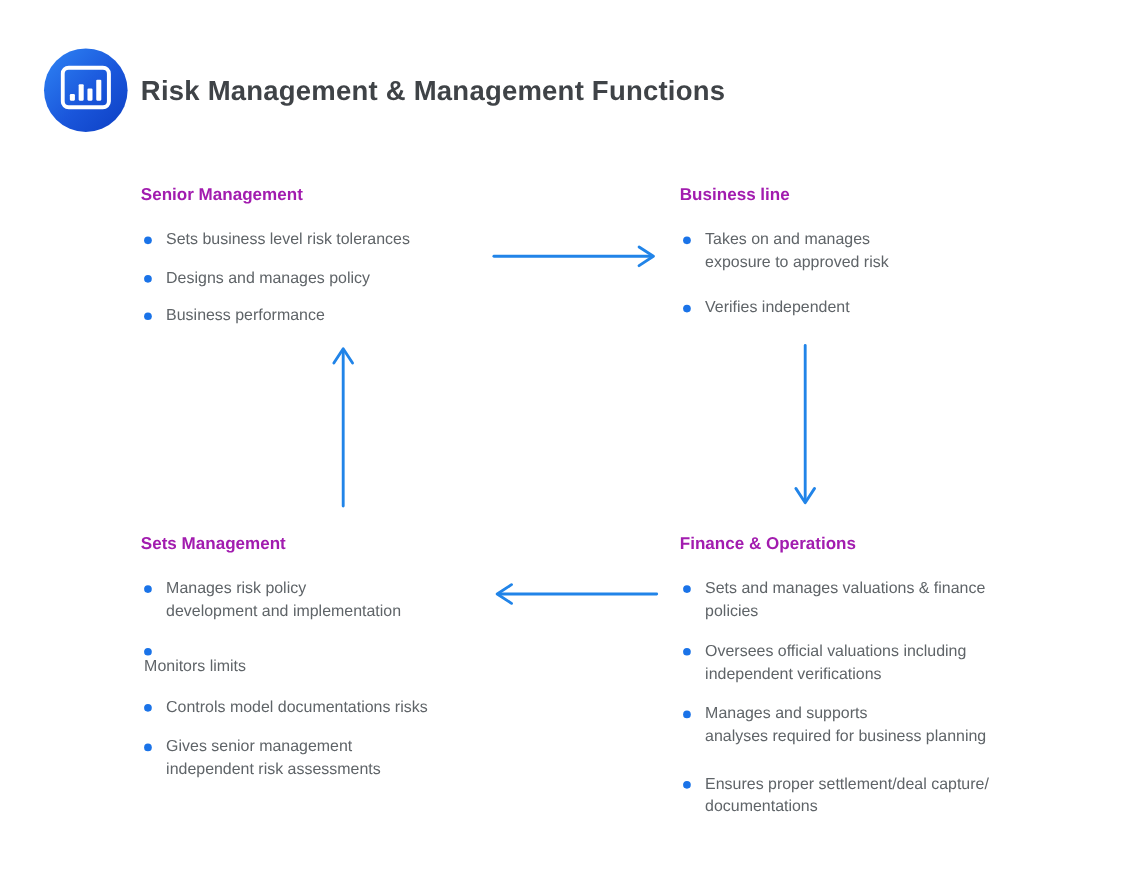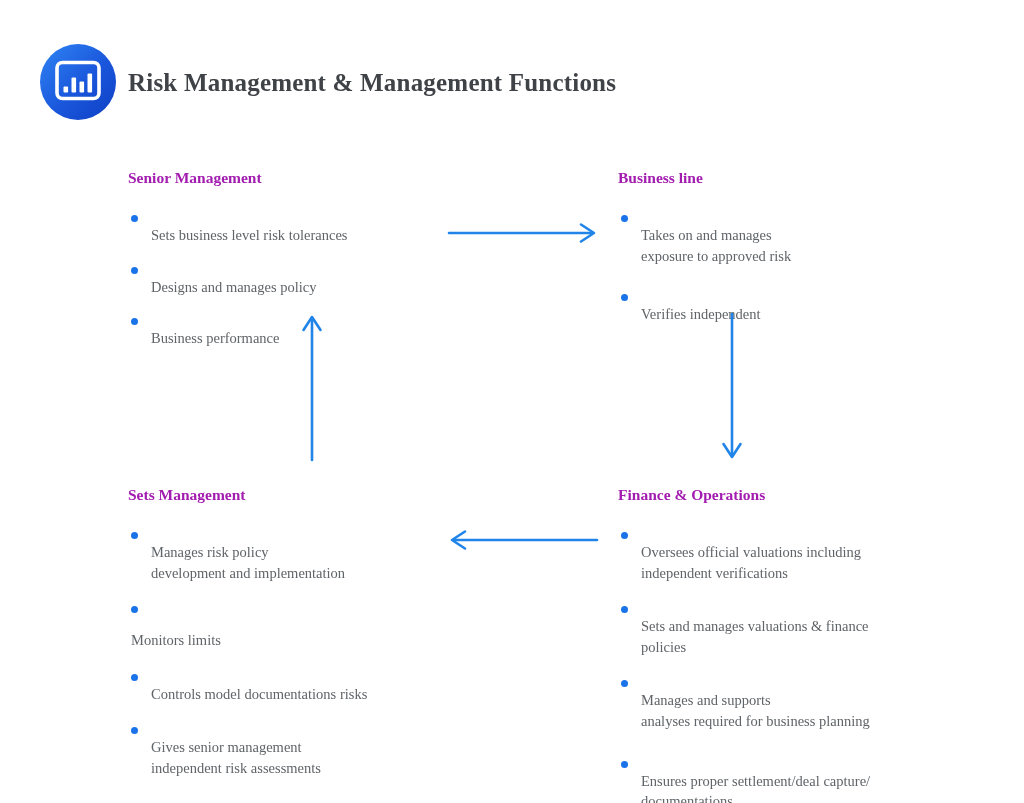--- a/index.html
+++ b/index.html
@@ -1,21 +1,21 @@
 <!DOCTYPE html>
 <html><head>
 <meta charset="utf-8">
 <style>
   html, body { margin: 0; padding: 0; background: #ffffff; }
   .canvas {
     position: relative;
     width: 1024px;
     height: 803px;
     background: #ffffff;
-    font-family: Liberation Serif, serif;
+    font-family: Liberation Sans, sans-serif;
     overflow: hidden;
   }
 
   
   .logo {
     position: absolute;
     left: 40px; top: 44px;
     width: 76px; height: 76px;
     border-radius: 50%;
     background: linear-gradient(135deg, #2f85f5 0%, #1a56db 55%, #0d3fc3 100%);
@@ -59,21 +59,20 @@
     width: 7px; height: 7px;
     border-radius: 50%;
     background: #1a73e8;
     margin: 7px 13px 0 0;
   }
   .bullet-text {
     font-size: 14.5px;
     line-height: 1.42;
     color: #5f6468;
     white-space: pre;
-    margin-top: 17px;
   }
 
   
   .arrow { position: absolute; }
   .arrow svg { display: block; }
 </style>
 </head>
 <body>
 
 <div class="canvas">
@@ -146,28 +145,28 @@
 independent risk assessments</span>
         </li>
     </ul>
   </section>
 
   <section class="quad quad-br">
     <h2>Finance &amp; Operations</h2>
     <ul>
       <li style="margin-bottom:16px;">
           <span class="dot"></span>
+          <span class="bullet-text">Sets and manages valuations &amp; finance
+policies</span>
+        </li>
+      <li style="margin-bottom:16px;">
+          <span class="dot"></span>
           <span class="bullet-text">Oversees official valuations including
 independent verifications</span>
         </li>
-      <li style="margin-bottom:16px;">
-          <span class="dot"></span>
-          <span class="bullet-text">Sets and manages valuations &amp; finance
-policies</span>
-        </li>
       <li style="margin-bottom:22px;">
           <span class="dot"></span>
           <span class="bullet-text">Manages and supports
 analyses required for business planning</span>
         </li>
       <li>
           <span class="dot"></span>
           <span class="bullet-text">Ensures proper settlement/deal capture/
 documentations</span>
         </li>

